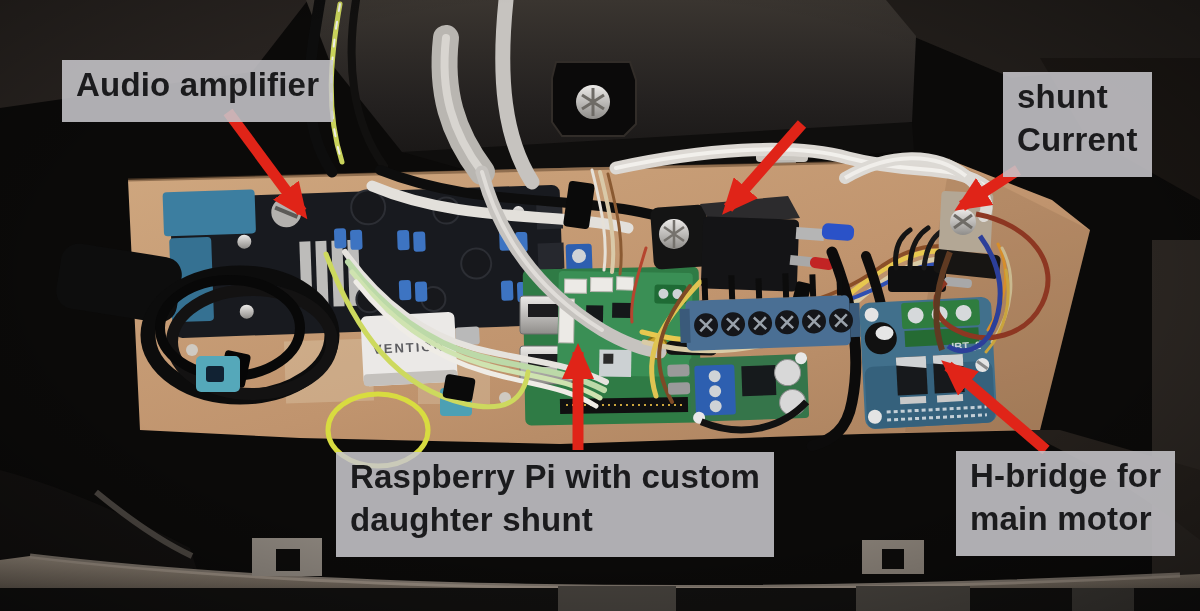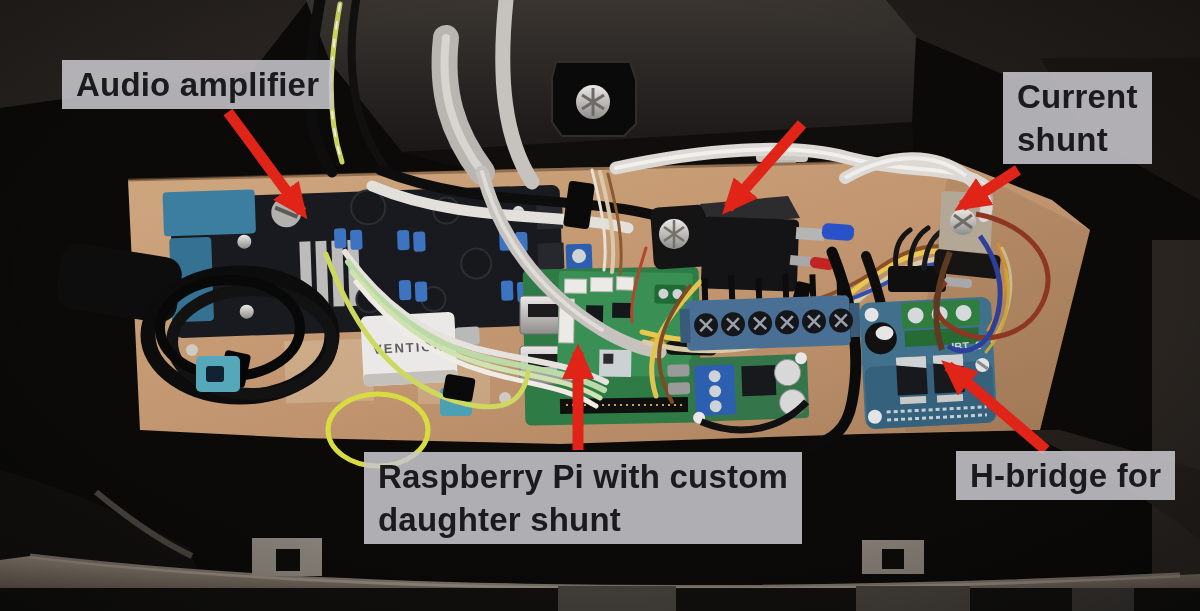--- a/index.html
+++ b/index.html
@@ -1,26 +1,26 @@
 <!DOCTYPE html>
 <html><head>
 <meta charset="utf-8">
 <style>
   html,body{margin:0;padding:0;background:#000;}
   .stage{position:relative;width:1200px;height:611px;overflow:hidden;background:#0b0a09;
          font-family:"Liberation Sans",sans-serif;}
   .scene{position:absolute;left:0;top:0;width:100%;height:100%;display:block;}
   .ann{position:absolute;background:rgba(200,199,203,0.87);color:#1b1b1d;
-       font-weight:700;font-size:33px;line-height:1.31;padding:3px 14px 3px;
+       font-weight:700;font-size:33px;line-height:1.31;padding:3px 14px 16px;
        letter-spacing:.2px;white-space:nowrap;}
   .ann span{display:block;}
   .ann-audio{left:62px;top:60px;}
   .ann-relay{left:700px;top:70px;}
   .ann-shunt{left:1003px;top:72px;}
-  .ann-pi{left:336px;top:452px;margin-left:28px;}
+  .ann-pi{left:336px;top:452px;}
   .ann-hbridge{left:956px;top:451px;}
 </style>
 </head>
 <body>
 
 <div class="stage">
 
 <svg class="scene" viewBox="0 0 1200 611" aria-hidden="true">
   <defs>
     <linearGradient id="wood" x1="0" y1="0" x2="1" y2="1">
@@ -372,23 +372,24 @@
     <line x1="578" y1="450" x2="578" y2="352" marker-end="url(#ah)"></line>
     <line x1="1046" y1="450" x2="948" y2="366" marker-end="url(#ah)"></line>
   </g>
 </svg>
 
   <div class="ann ann-audio">
     <span>Audio amplifier</span>
     <span></span>
   </div>
   <div class="ann ann-shunt">
+    <span>shunt</span>
     <span>Current</span>
-    <span>shunt</span>
   </div>
   <div class="ann ann-pi">
     <span>Raspberry Pi with custom</span>
     <span>daughter shunt</span>
   </div>
   <div class="ann ann-hbridge">
     <span>H-bridge for</span>
+    <span>main motor</span>
   </div>
 </div>
 
 </body></html>

